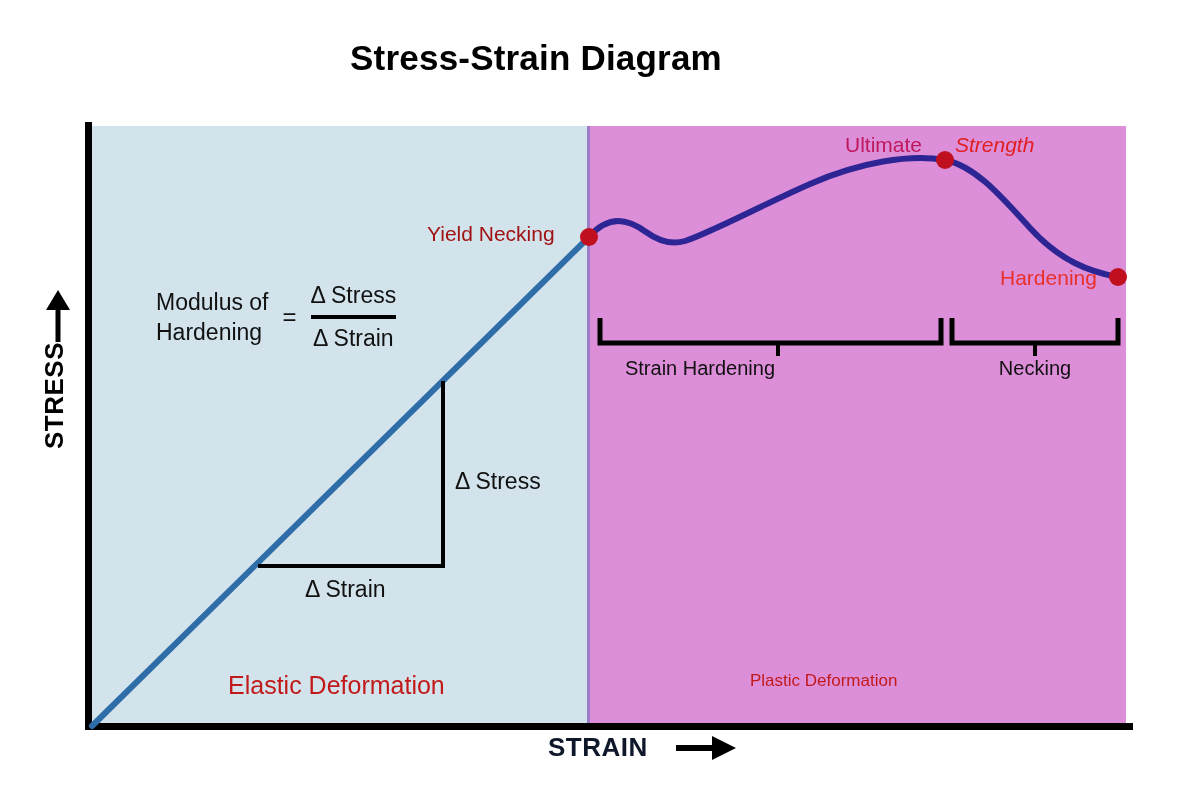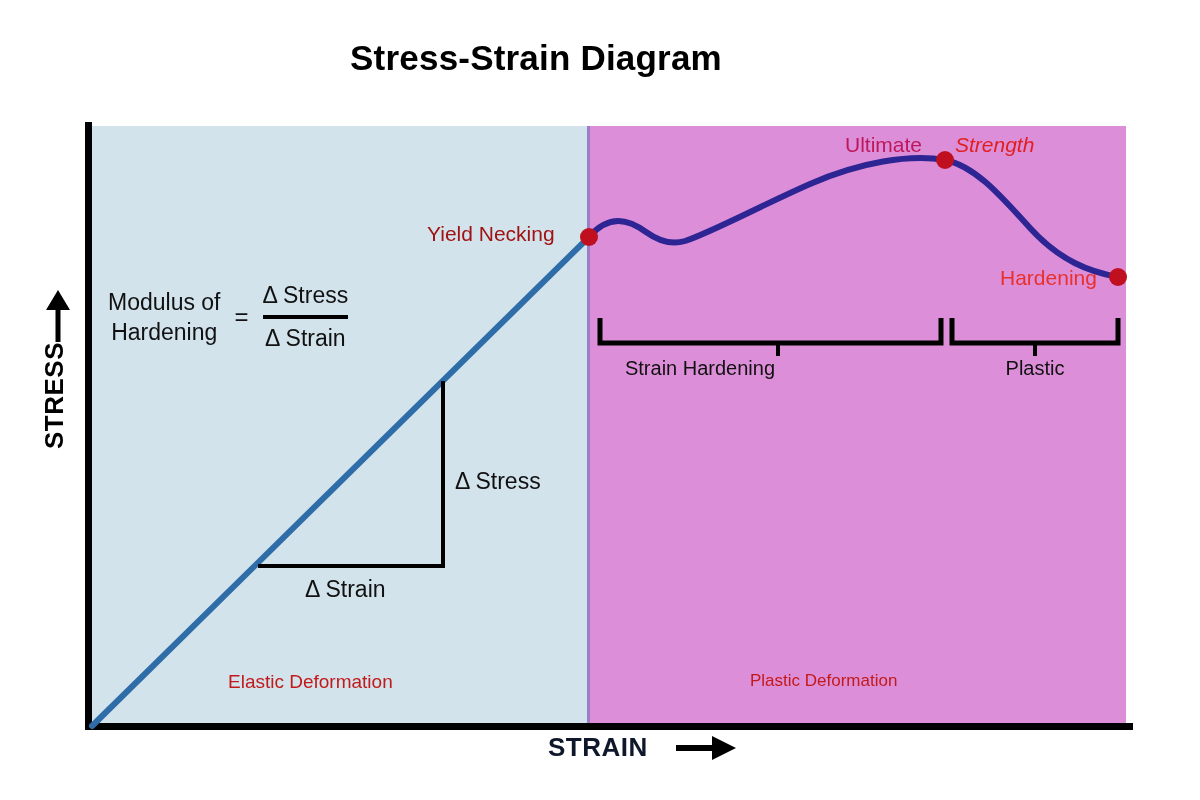--- a/index.html
+++ b/index.html
@@ -138,22 +138,22 @@
   #modulus-box {
     position: absolute;
     left: 108px;
     top: 280px;
     display: flex;
     align-items: center;
     font-size: 23px;
     color: #111111;
   }
   #modulus-lhs {
-    text-align: center;
     line-height: 1.32;
+    margin-left: 48px;
   }
   #modulus-eq {
     margin: 0 14px;
     font-size: 24px;
   }
   #modulus-frac {
     text-align: center;
     line-height: 1.35;
   }
   #frac-bar {
@@ -187,21 +187,21 @@
   #lbl-necking {
     left: 1035px;
     top: 357px;
     transform: translateX(-50%);
   }
 
   #lbl-elastic-def {
     left: 228px;
     top: 671px;
     color: #c21a1a;
-    font-size: 19px;
+    font-size: 25px;
     text-align: right;
   }
   #lbl-plastic-def {
     left: 750px;
     top: 671px;
     color: #c21a1a;
     font-size: 17px;
   }
 
   #lbl-yield-strength {
@@ -287,21 +287,21 @@
     <div>Δ Stress</div>
     <div id="frac-bar"></div>
     <div>Δ Strain</div>
   </div>
 </div>
 
 <div class="lbl tri-label" id="lbl-dstress">Δ Stress</div>
 <div class="lbl tri-label" id="lbl-dstrain">Δ Strain</div>
 
 <div class="lbl bracket-label" id="lbl-strain-hardening">Strain  Hardening</div>
-<div class="lbl bracket-label" id="lbl-necking">Plastic</div>
+<div class="lbl bracket-label" id="lbl-necking">Necking</div>
 
 <div class="lbl" id="lbl-elastic-def">Elastic  Deformation</div>
 <div class="lbl" id="lbl-plastic-def">Plastic  Deformation</div>
 
 <div class="red-label" id="lbl-yield-strength">Yield Necking</div>
 <div class="red-label" id="lbl-ultimate">Ultimate</div>
 <div class="red-label" id="lbl-strength">Strength</div>
 <div class="red-label" id="lbl-fracture">Hardening</div>
 
 </body></html>

